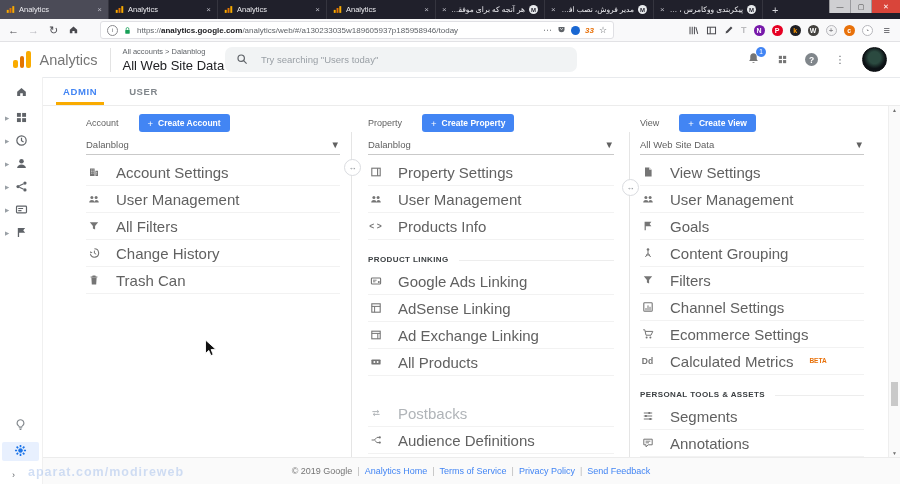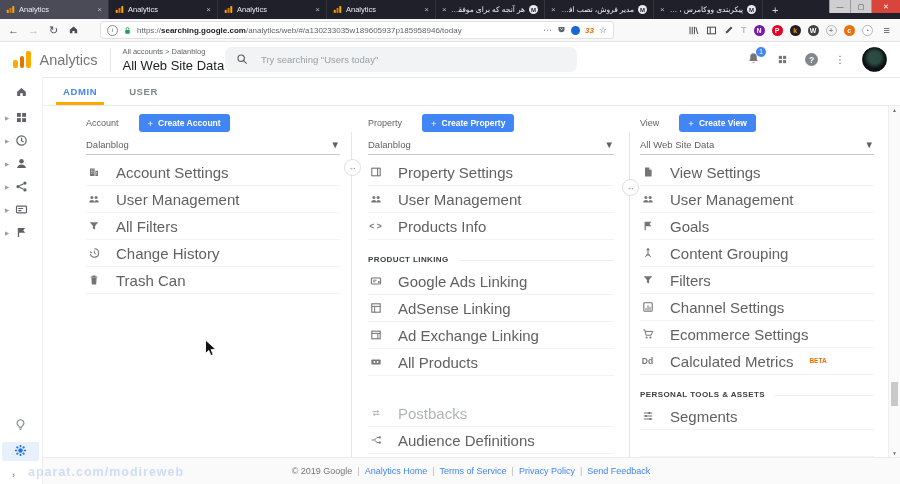--- a/index.html
+++ b/index.html
@@ -87,21 +87,21 @@
   .side-bottom{position:absolute;bottom:4px;left:0;right:1px;}
   .bulb-row{height:22px;display:flex;align-items:center;justify-content:center;color:#80868b;}
   .admin-pill{background:#e8f0fe;height:19px;border-radius:2px;display:flex;align-items:center;justify-content:center;
     color:#1a73e8;margin:5px 2px;}
   .side-collapse{color:#5f6368;font-size:9px;padding:4px 0 0 12px;}
   
   .main{position:absolute;top:106px;left:42px;right:0;bottom:26px;background:#fff;display:flex;overflow:hidden;}
   .col{box-sizing:border-box;padding-top:6px;}
   .col-account{width:310px;padding-left:44px;padding-right:12px;}
   .col-property{width:278px;padding-left:16px;padding-right:16px;}
-  .col-view{flex:1;padding-left:10px;padding-right:26px;}
+  .col-view{flex:1;padding-left:10px;padding-right:36px;}
   .col-head{height:22px;display:flex;align-items:center;gap:20px;}
   .col-label{font-size:9px;color:#616161;}
   .create-btn{background:#4285f4;color:#fff;font-size:8.5px;font-weight:bold;border:none;border-radius:3px;
     padding:3.5px 9px;display:inline-flex;align-items:center;gap:5px;font-family:inherit;}
   .create-btn .plus{font-size:9.5px;font-weight:normal;}
   .selector{height:20px;border-bottom:1px solid #c9c9c9;display:flex;align-items:center;justify-content:space-between;
     font-size:9.5px;color:#616161;margin-bottom:4px;}
   .item{height:26px;display:flex;align-items:center;gap:15px;border-bottom:1px solid #f2f2f2;}
   .item .ico{width:15px;display:flex;justify-content:center;color:#757575;flex:0 0 auto;}
   .item .lbl{font-size:15px;color:#616161;}
@@ -211,21 +211,21 @@
           <path d="M2 6.2 6 2.8l4 3.4v4H7.2V7.5H4.8v2.7H2z"></path>
         </svg></span>
     <div class="urlbar">
       <span class="info-circle">i</span>
       <span class="lock" id="lock-ico">
           <svg width="9" height="9" viewBox="0 0 12 12" fill="currentColor">
             <rect x="3" y="5.2" width="6" height="5" rx=".8"></rect>
             <path d="M4.2 5.2V3.9a1.8 1.8 0 0 1 3.6 0v1.3" fill="none" stroke="currentColor" stroke-width="1.1"></path>
           </svg>
         </span>
-      <span class="url-text"><span>https://</span><span class="url-domain">searching.google.com</span><span>/analytics/web/#/a130233035w189605937p185958946/today</span></span>
+      <span class="url-text"><span>https://</span><span class="url-domain">analytics.google.com</span><span>/analytics/web/#/a130233035w189605937p185958946/today</span></span>
       <span class="pa">⋯</span>
       <span class="pa" id="pocket-ico"><svg width="9" height="9" viewBox="0 0 12 12" fill="currentColor">
             <path d="M2 2.6h8v3a4 4 0 0 1-8 0z"></path>
             <path d="M4.2 4.4 6 6 7.8 4.4" fill="none" stroke="#fff" stroke-width="1"></path>
           </svg></span>
       <span class="blue-dot"></span>
       <span class="ext33">33</span>
       <span class="pa">☆</span>
     </div>
     <div class="toolbar-icons">
@@ -643,20 +643,29 @@
           <span class="ico">
             <svg width="12" height="12" viewBox="0 0 12 12" fill="currentColor">
               <path d="M1.8 3h8.4M1.8 6h8.4M1.8 9h8.4" stroke="currentColor" stroke-width="1"></path>
               <rect x="6.4" y="2" width="1.8" height="2"></rect>
               <rect x="3" y="5" width="1.8" height="2"></rect>
               <rect x="7.4" y="8" width="1.8" height="2"></rect>
             </svg>
           </span>
           <span class="lbl">Segments</span>
         </div>
+        <div class="item">
+          <span class="ico">
+            <svg width="12" height="12" viewBox="0 0 12 12" fill="currentColor">
+              <path d="M1.8 2.2h8.4v5.6H6.2L4 9.8V7.8H1.8z" fill="none" stroke="currentColor" stroke-width="1"></path>
+              <path d="M3.6 4.2h4.8M3.6 5.8h3.4" stroke="currentColor" stroke-width=".9"></path>
+            </svg>
+          </span>
+          <span class="lbl">Annotations</span>
+        </div>
         <div class="item"></div>
       </div>
       <div class="divider-v" style="left:309px;"></div>
     <div class="divider-v" style="left:587px;"></div>
     <div class="collapse-circle" style="left:302px;top:53px;">↔</div>
     <div class="collapse-circle" style="left:580px;top:73px;">↔</div>
     <div class="scrollbar">
       <div class="sb-arrow">▲</div>
       <div class="sb-thumb"></div>
       <div class="sb-arrow down">▼</div>

